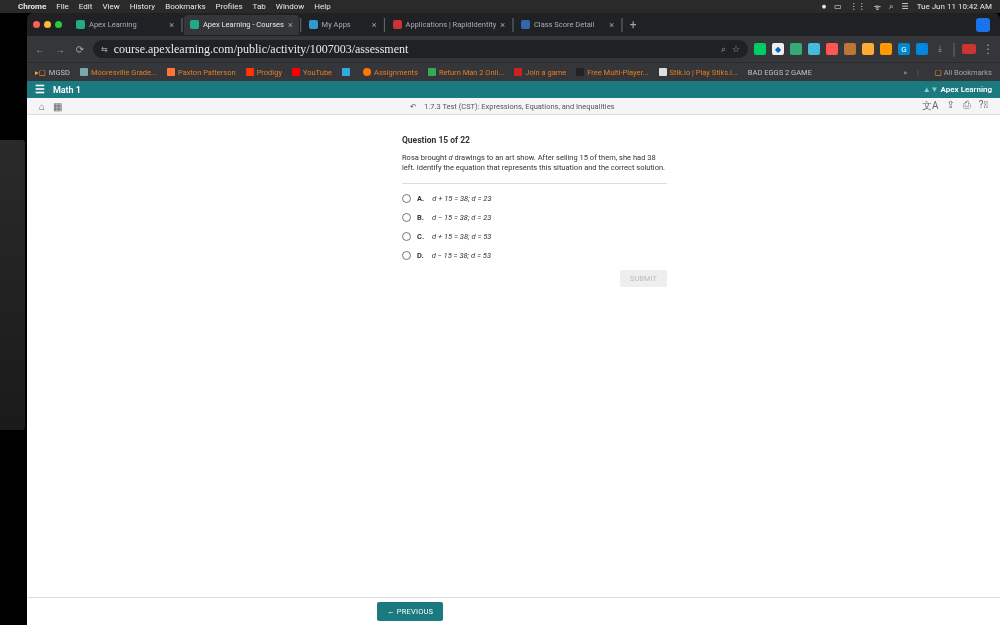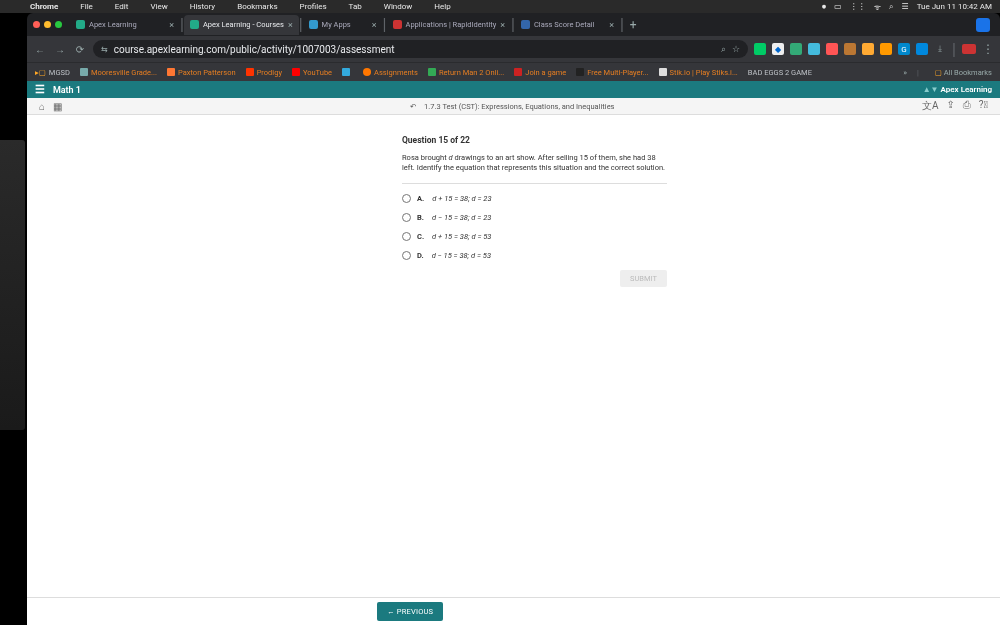--- a/index.html
+++ b/index.html
@@ -1,20 +1,20 @@
 <!DOCTYPE html>
 <html><head>
 <meta charset="utf-8">
 <style>
 * { margin: 0; padding: 0; box-sizing: border-box; font-family: -apple-system, BlinkMacSystemFont, "Segoe UI", Roboto, sans-serif; }
 body { width: 1000px; height: 625px; background: #000; overflow: hidden; position: relative; }
 
 
 .menubar { height: 13px; background: #2a2a2a; display: flex; align-items: center; color: #e8e8e8; font-size: 8px; padding: 0 8px; justify-content: space-between; }
-.menubar .left { display: flex; gap: 22px; align-items: flex-end; }
+.menubar .left { display: flex; gap: 10px; align-items: flex-end; }
 .menubar .right { display: flex; gap: 8px; align-items: center; }
 .menubar .apple { font-size: 9px; }
 
 
 .dock { position: absolute; left: 0; top: 140px; width: 25px; height: 290px; background: linear-gradient(#2a2a2a, #1a1a1a); border-radius: 0 3px 3px 0; }
 
 
 .chrome { position: absolute; left: 27px; top: 13px; right: 0; bottom: 0; background: #202124; border-radius: 6px 6px 0 0; display: flex; flex-direction: column; }
 
 
@@ -29,21 +29,21 @@
 .tab .fav { width: 9px; height: 9px; background: #4a8; border-radius: 2px; flex-shrink: 0; }
 .tab .close { margin-left: auto; color: #9aa; font-size: 9px; }
 .newtab { color: #9aa; font-size: 12px; padding: 0 6px; }
 .profile { margin-left: auto; width: 14px; height: 14px; background: #1a73e8; border-radius: 3px; margin-right: 4px; }
 
 
 .toolbar { height: 26px; background: #35363a; display: flex; align-items: center; padding: 0 6px; gap: 6px; }
 .navbtn { width: 14px; height: 14px; display: flex; align-items: center; justify-content: center; color: #9aa; font-size: 10px; }
 .urlbar { flex: 1; height: 18px; background: #202124; border-radius: 9px; display: flex; align-items: center; padding: 0 8px; gap: 6px; }
 .urlbar .lock { color: #9aa; font-size: 8px; }
-.urlbar .url { color: #e8eaed; font-size: 10px; flex: 1; }
+.urlbar .url { color: #e8eaed; font-size: 12px; flex: 1; font-family: Liberation Serif, serif; }
 .urlbar .right-icons { display: flex; gap: 6px; }
 .urlbar .right-icons span { font-size: 9px; }
 .ext { display: flex; gap: 6px; }
 .ext .e { width: 12px; height: 12px; border-radius: 2px; display: flex; align-items: center; justify-content: center; font-size: 8px; }
 .menu3 { color: #9aa; font-size: 12px; }
 
 
 .bookbar { height: 19px; background: #35363a; border-top: 1px solid #2a2b2e; display: flex; align-items: center; padding: 0 8px; gap: 10px; font-size: 7.5px; }
 .bookbar .bm { display: flex; align-items: center; gap: 3px; color: #e67e22; }
 .bookbar .bm.folder { color: #bdc1c6; }

